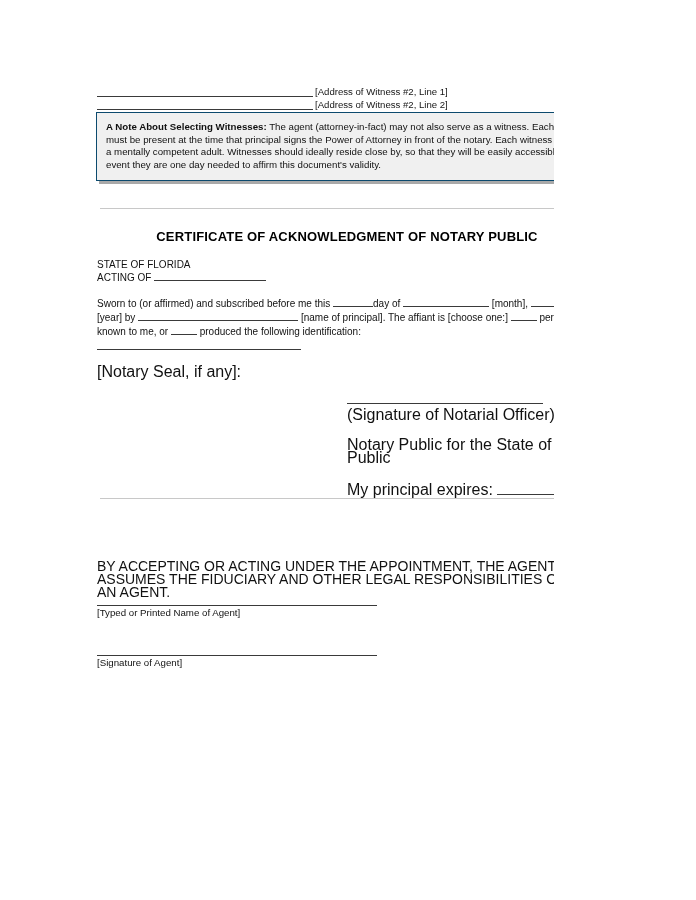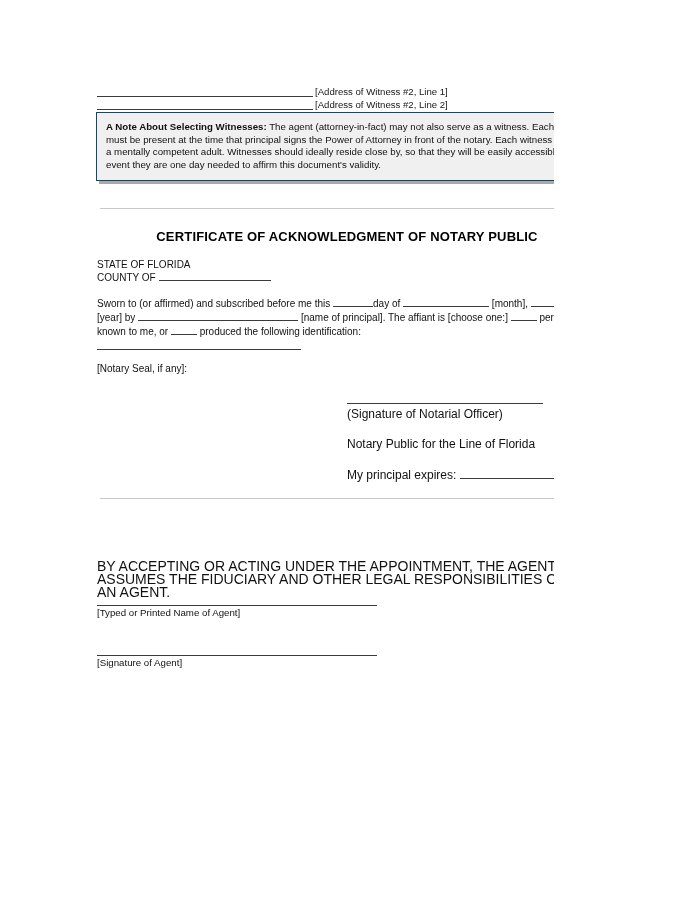--- a/index.html
+++ b/index.html
@@ -137,31 +137,31 @@
   .u-month   { width: 86px; }
   .u-year    { width: 58px; }
   .u-name    { width: 160px; }
   .u-check   { width: 26px; }
   .u-id      { width: 204px; display: block; margin-top: 2px; }
 
   .seal-label {
     position: absolute;
     left: 97px;
     top: 359px;
-    font-size: 10px;
+    font-size: 16px;
     color: #111111;
   }
 
   
   .sig-col {
     position: absolute;
     left: 347px;
     top: 399px;
     width: 250px;
-    font-size: 12px;
+    font-size: 16px;
     color: #111111;
   }
   .sig-line {
     width: 196px;
     height: 0;
     border-top: 1px solid #3a3a3a;
     margin-bottom: 4px;
   }
   .sig-caption { line-height: 13px; }
   .sig-gap { height: 17px; }
@@ -220,36 +220,36 @@
   <div class="note-box">
     <p class="note-text"><b>A Note About Selecting Witnesses:</b><span>  The agent (attorney-in-fact) may not also serve as a witness.  Each witness must be present at the time that principal signs the Power of Attorney in front of the notary. Each witness must be a mentally competent adult.  Witnesses should ideally reside close by, so that they will be easily accessible in the event they are one day needed to affirm this document's validity.</span></p>
   </div>
 
   <div class="hr hr-top"></div>
 
   <div class="section-heading heading-notary">CERTIFICATE OF ACKNOWLEDGMENT OF NOTARY PUBLIC</div>
 
   <div class="notary-body">
     <div class="state-line">STATE OF FLORIDA</div>
-    <div class="county-line"><span>COUNTY OF</span><span class="rule-county"></span></div>
+    <div class="county-line"><span>ACTING OF</span><span class="rule-county"></span></div>
 
     <div class="sworn-para"><span>Sworn to (or affirmed) and subscribed before me this</span> <span class="u u-day"></span><span>day of</span> <span class="u u-month"></span> <span>[month],</span>
       <span class="u u-year"></span> <span>[year] by</span> <span class="u u-name"></span> <span>[name of principal]. The affiant is</span>
       <span>[choose one:]</span> <span class="u u-check"></span> <span>personally known to me, or</span> <span class="u u-check"></span> <span>produced the following identification:</span>
       <span class="u u-id"></span>
     </div>
   </div>
 
   <div class="seal-label">[Notary Seal, if any]:</div>
 
   <div class="sig-col">
     <div class="sig-line"></div>
     <div class="sig-caption">(Signature of Notarial Officer)</div>
     <div class="sig-gap"></div>
-    <div class="sig-caption">Notary Public for the Line of Florida</div>
+    <div class="sig-caption">Notary Public for the State of Public</div>
     <div class="sig-gap"></div>
     <div class="commission-row"><span>My principal expires:</span><span class="u-commission"></span></div>
   </div>
 
   <div class="hr hr-bottom"></div>
 
 
   <div class="agent-body">BY ACCEPTING OR ACTING UNDER THE APPOINTMENT, THE AGENT ASSUMES THE FIDUCIARY AND OTHER LEGAL RESPONSIBILITIES OF AN AGENT.</div>
 
   <div class="agent-sig agent-sig-sign">

